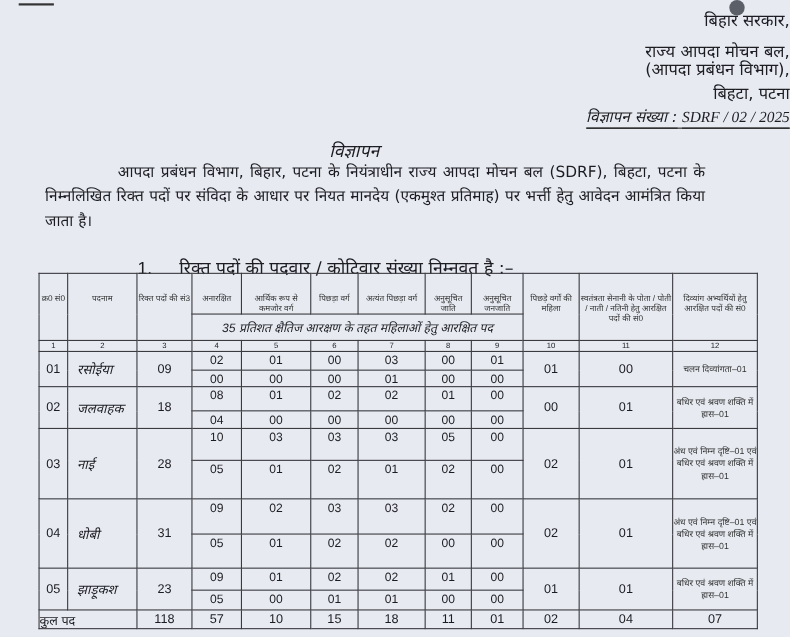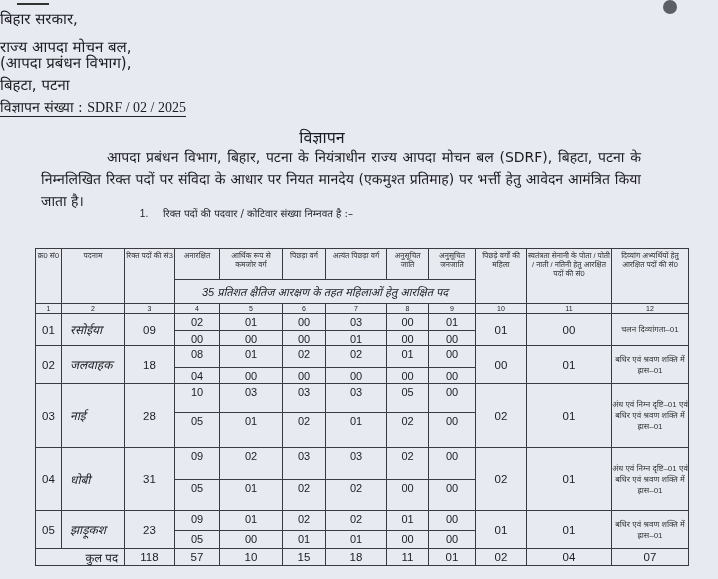--- a/index.html
+++ b/index.html
@@ -5,44 +5,44 @@
   html, body { margin:0; padding:0; }
   body {
     width:718px; height:579px; overflow:hidden;
     background:#e7ebf1;
     font-family:"DejaVu Sans", sans-serif;
     color:#1c1c22;
     position:relative;
   }
   .dash { position:absolute; left:17px; top:3px; width:32px; height:2px; background:#333; }
   .hole { position:absolute; left:663px; top:0px; width:14px; height:14px; border-radius:50%; background:#5b6068; }
-  .hdr { position:absolute; left:0; width:718px; text-align:left; font-size:15px; line-height:22px; }
+  .hdr { position:absolute; left:0; width:718px; text-align:right; font-size:15px; line-height:22px; }
   .h1 { top:8px; }
   .h2 { top:36px; }
   .h3 { top:52px; }
   .h4 { top:74px; }
-  .h5 { top:96px; font-size:14px; }
+  .h5 { top:96px; font-size:14px;font-style:italic; }
   .h5 span { border-bottom:1px solid #222; padding-bottom:1px; }
   .h5 .code { font-family:"Liberation Serif", serif; font-size:14px; }
-  .title { position:absolute; top:126px; left:0; width:644px; text-align:center; font-size:16px; }
+  .title { position:absolute; top:126px; left:0; width:644px; text-align:center; font-size:16px;font-style:italic; }
   .para { position:absolute; left:41px; top:146px; width:600px; font-size:14px; line-height:22px; text-align:justify; }
   .para .ind { display:inline-block; width:66px; }
-  .point { position:absolute; left:125px; top:206px; font-size:10px;text-align:center; }
+  .point { position:absolute; left:125px; top:232px; font-size:16px; }
   .point .num { display:inline-block; width:38px; font-family:"Liberation Sans", sans-serif; }
 
   table.t {
     position:absolute; left:35px; top:248px;
     border-collapse:collapse; table-layout:fixed;
     font-family:"Liberation Sans", sans-serif;
   }
   table.t td {
     border:1px solid #3a3a40; padding:0; text-align:center; vertical-align:middle;
     font-size:11px; overflow:hidden;
   }
-  table.t td.hd { font-size:7.5px; line-height:9px; vertical-align:top; padding-top:2px; color:#333; }
+  table.t td.hd { font-size:7.5px; line-height:9px; vertical-align:top; padding-top:18px; color:#333; }
   table.t td.sub { font-size:11px;font-style:italic; }
   table.t td.nr { font-size:7px; line-height:9px; }
   table.t td.v { font-size:11px; vertical-align:top; padding-top:2px; }
   table.t td.m { font-size:11.5px; }
   table.t td.name { text-align:left; padding-left:8px; font-size:12px;font-style:italic; }
   table.t td.note { font-size:8px; line-height:11px; color:#333; }
   table.t td.tot { font-size:11.5px; }
 </style>
 </head>
 <body>
@@ -219,21 +219,21 @@
   <tr style="height:18px">
     <td class="v">05</td>
     <td class="v">00</td>
     <td class="v">01</td>
     <td class="v">01</td>
     <td class="v">00</td>
     <td class="v">00</td>
   </tr>
 
   <tr style="height:17px">
-    <td class="tot" colspan="2" style="text-align:right;padding-right:6px;">कुल पद</td>
+    <td class="tot" colspan="2" style="text-align:left;padding-right:6px;">कुल पद</td>
     <td class="tot">118</td>
     <td class="tot">57</td>
     <td class="tot">10</td>
     <td class="tot">15</td>
     <td class="tot">18</td>
     <td class="tot">11</td>
     <td class="tot">01</td>
     <td class="tot">02</td>
     <td class="tot">04</td>
     <td class="tot">07</td>

